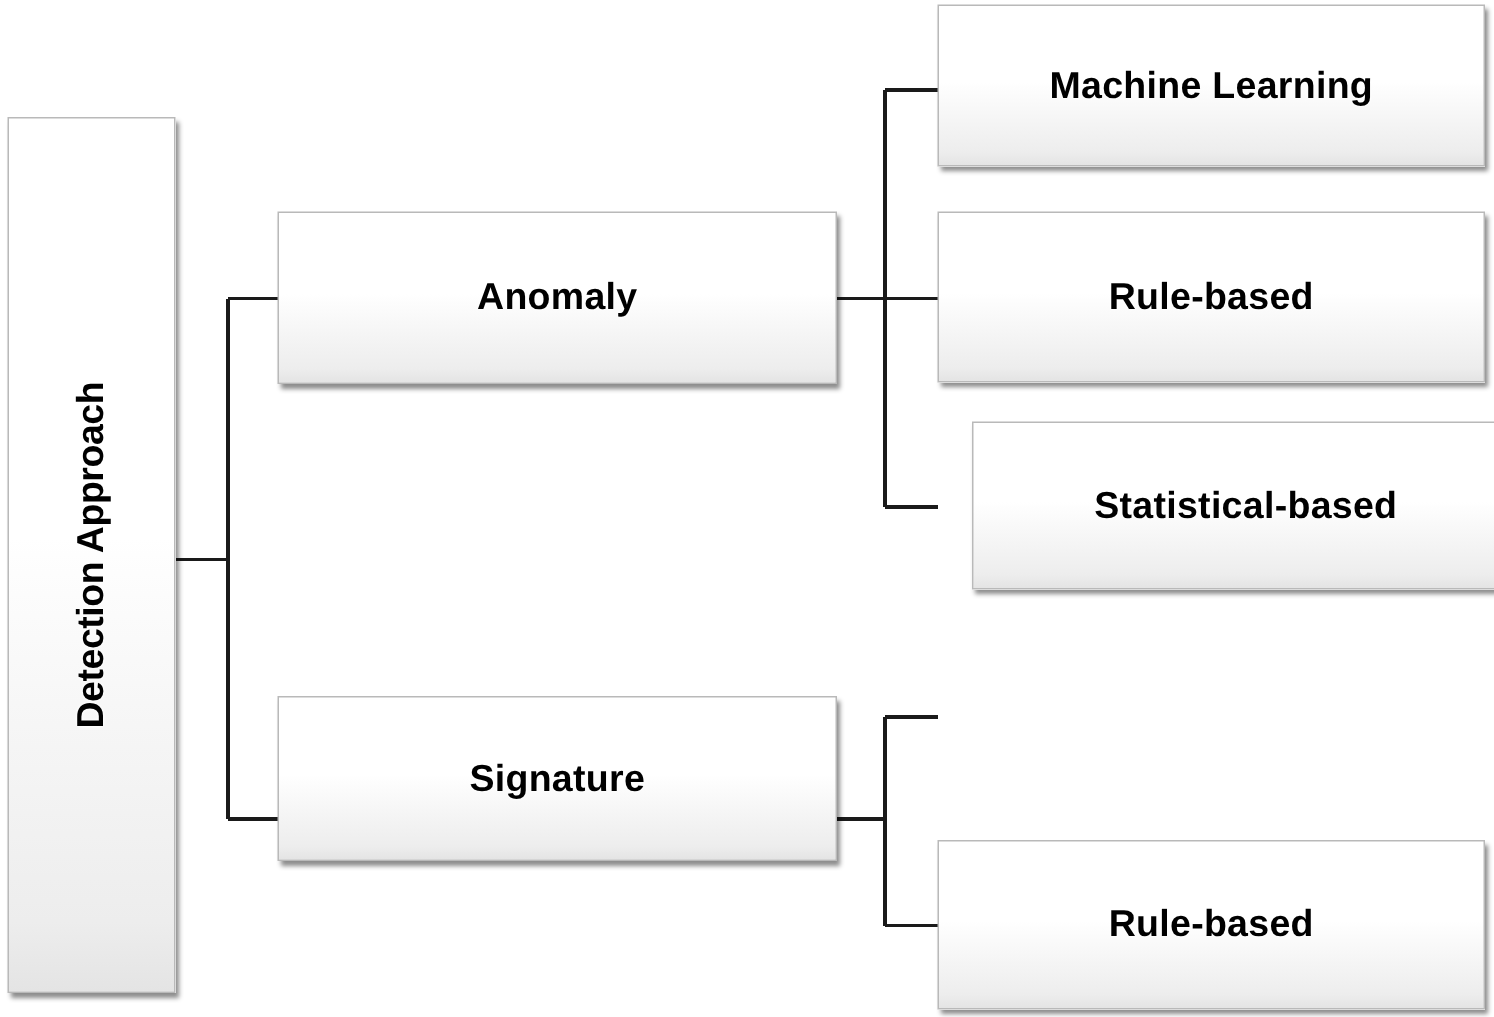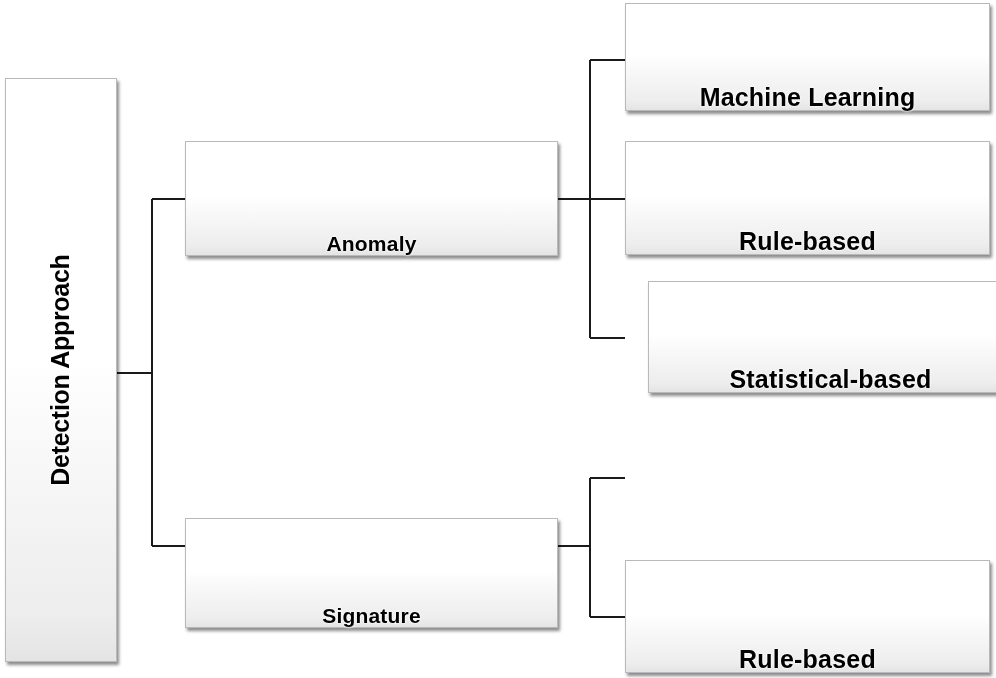--- a/index.html
+++ b/index.html
@@ -35,21 +35,21 @@
     box-sizing: border-box;
     border: 1px solid #b9b9b9;
     background: linear-gradient(to bottom,
                 #ffffff 0%,
                 #ffffff 48%,
                 #fdfdfd 52%,
                 #ededed 92%,
                 #e4e4e4 100%);
     box-shadow: 2px 3px 3px rgba(0,0,0,0.45);
     display: flex;
-    align-items: flex-end;
+    align-items: center;
     justify-content: center;
     color: #000000;
     font-weight: bold;
     letter-spacing: 0.2px;
     text-align: center;
   }
 
   .node-label {
     display: block;
     line-height: 1.05;
@@ -61,21 +61,21 @@
     align-items: center;
     justify-content: center;
   }
   .node.root .node-label {
     transform: rotate(-90deg);
     white-space: nowrap;
     font-size: 25px;
     letter-spacing: -0.3px;
   }
 
-  .node.level2 .node-label { font-size: 21px; }
+  .node.level2 .node-label { font-size: 25px; }
   .node.level3 .node-label { font-size: 25px; }
 </style>
 </head>
 <body>
 
 <div id="diagram" style="background: rgb(255, 255, 255);">
 
   <svg id="connectors" width="996" height="678" viewBox="0 0 996 678" xmlns="http://www.w3.org/2000/svg">
     <g stroke="#1a1a1a" stroke-width="2.2" fill="none" shape-rendering="crispEdges">
       <line x1="117" y1="373" x2="152" y2="373"></line>
@@ -107,21 +107,21 @@
   </div>
 
   <div class="node level3" style="left: 625px; top: 141px; width: 365px; height: 114px; border-color: rgb(185, 185, 185); color: rgb(0, 0, 0);">
     <span class="node-label">Rule-based</span>
   </div>
 
   <div class="node level3" style="left: 648px; top: 281px; width: 365px; height: 112px; border-color: rgb(185, 185, 185); color: rgb(0, 0, 0);">
     <span class="node-label">Statistical-based</span>
   </div>
 
-  <div class="node level2" style="left: 185px; top: 518px; width: 373px; height: 110px; border-color: rgb(185, 185, 185); color: rgb(0, 0, 0);">
+  <div class="node level2" style="left: 185px; top: 464px; width: 373px; height: 110px; border-color: rgb(185, 185, 185); color: rgb(0, 0, 0);">
     <span class="node-label">Signature</span>
   </div>
 
 
   <div class="node level3" style="left: 625px; top: 560px; width: 365px; height: 113px; border-color: rgb(185, 185, 185); color: rgb(0, 0, 0);">
     <span class="node-label">Rule-based</span>
   </div>
 
 </div>
 

